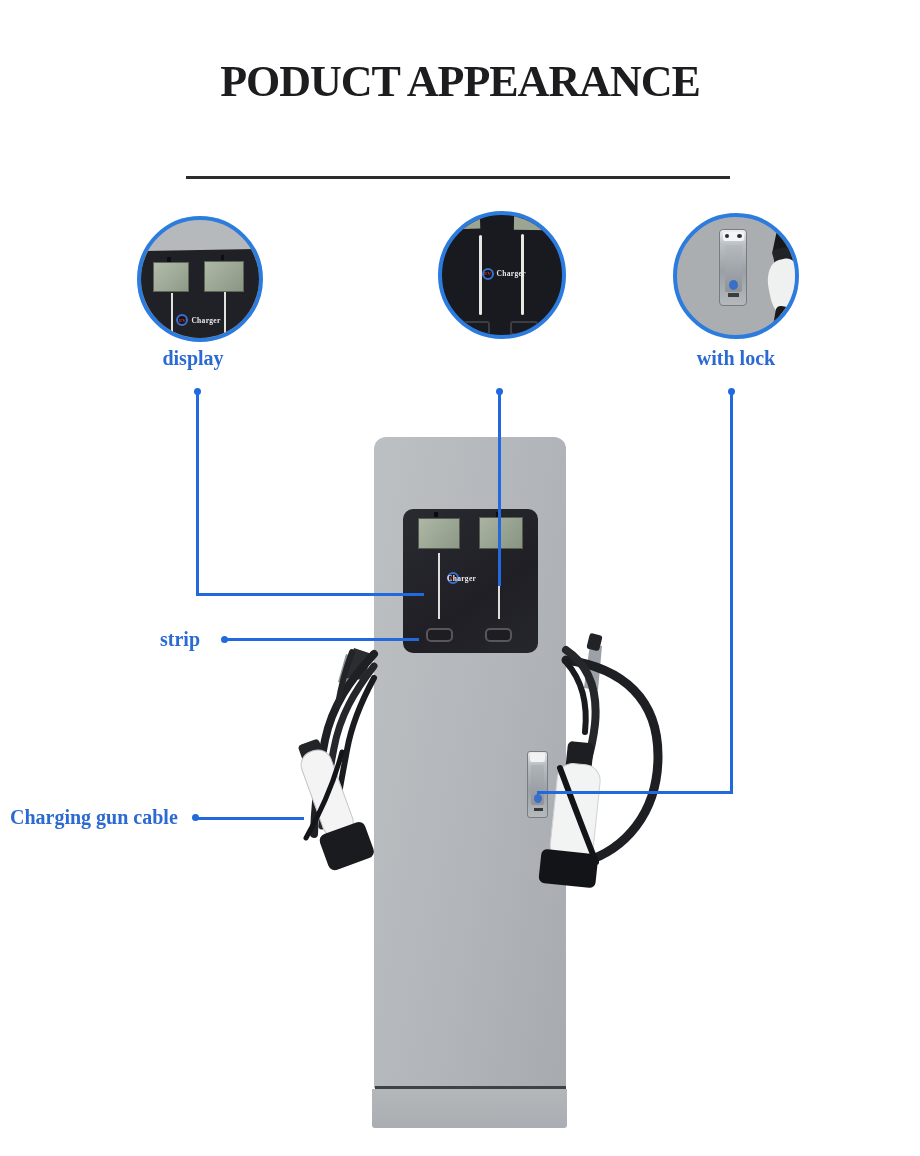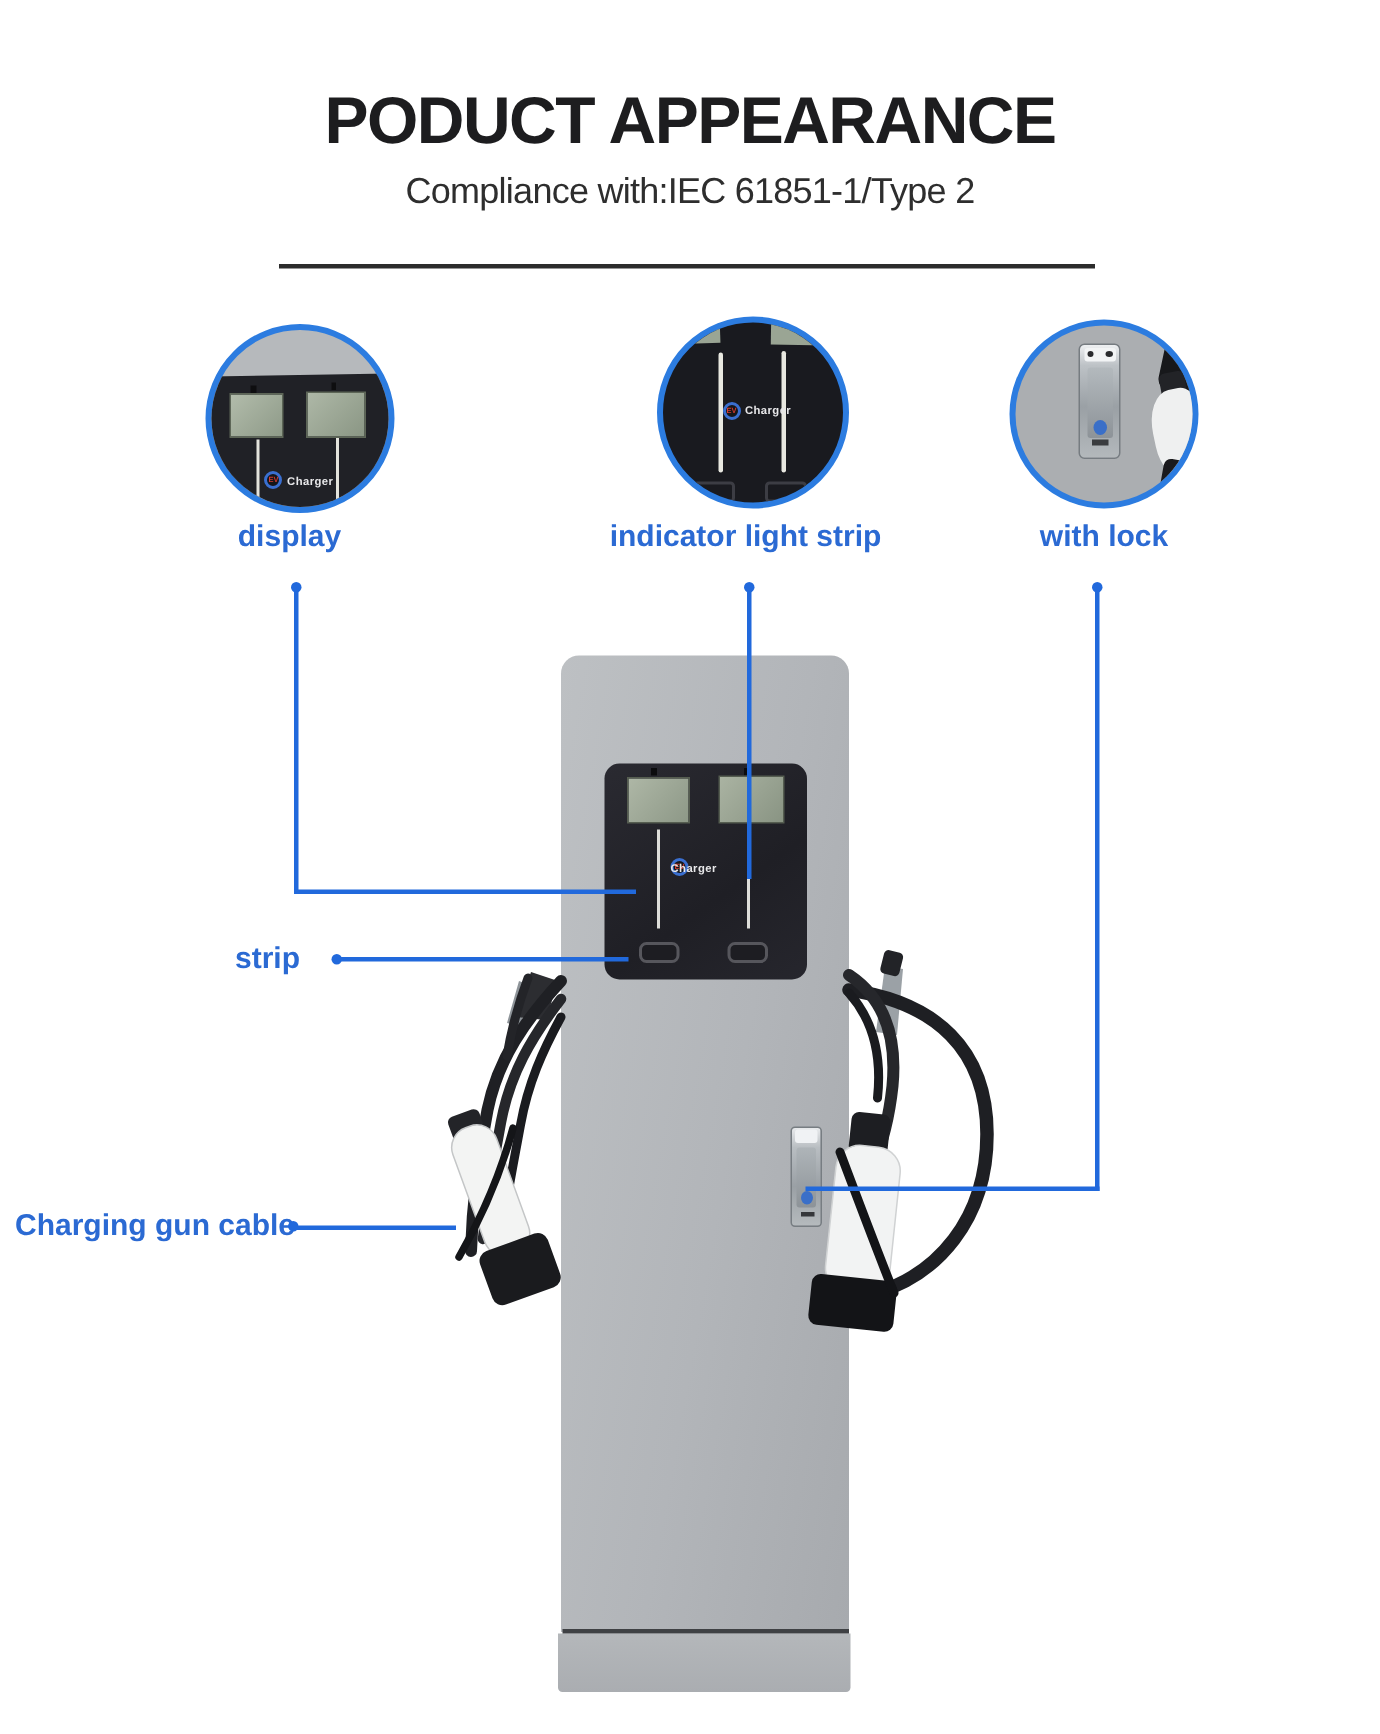--- a/index.html
+++ b/index.html
@@ -1,17 +1,17 @@
 <!DOCTYPE html>
 <html><head>
 <meta charset="utf-8">
 <style>
   html,body{margin:0;padding:0;background:#ffffff;}
   #stage{position:relative;width:920px;height:1156px;background:#ffffff;overflow:hidden;
-         font-family:Liberation Sans, sans-serif;}
+         font-family:Liberation Serif, serif;}
 
   
   .title{position:absolute;top:56px;left:0;width:920px;text-align:center;
          font-size:44px;font-weight:bold;letter-spacing:-1px;color:#1d1d1f;}
   .subtitle{position:absolute;top:114px;left:0;width:920px;text-align:center;
          font-size:24px;font-weight:400;letter-spacing:-0.5px;color:#2e2e2e;}
   .divider{position:absolute;left:186px;top:176px;width:544px;height:3px;background:#2c2c2c;}
 
   
   .circle{position:absolute;border-radius:50%;border:4px solid #2c7ce0;overflow:hidden;box-sizing:border-box;}
@@ -112,21 +112,20 @@
   .dl-slot{left:6px;top:56px;width:9px;height:3px;background:#35373a;}
 
   .cables{position:absolute;left:0;top:0;z-index:3;pointer-events:none;}
 </style>
 </head>
 <body>
 
 <div id="stage">
 
   <div class="title">PODUCT APPEARANCE</div>
-  <div class="subtitle">Compliance with:IEC 61851-1/Type 2</div>
   <div class="divider"></div>
 
   <div class="circle c1">
     <div class="c1-panel"></div>
     <div class="c1-lcd1"></div>
     <div class="c1-lcd2"></div>
     <div class="c1-mark-a"></div>
     <div class="c1-mark-b"></div>
     <div class="c1-line1"></div>
     <div class="c1-line2"></div>
@@ -158,21 +157,20 @@
       <div class="c3-lock-cap"></div>
       <div class="c3-lock-dot1"></div>
       <div class="c3-lock-dot2"></div>
       <div class="c3-lock-inner"></div>
       <div class="c3-lock-blue"></div>
       <div class="c3-lock-slot"></div>
     </div>
   </div>
 
   <div class="lbl lbl-display">display</div>
-  <div class="lbl lbl-indicator">indicator light strip</div>
   <div class="lbl lbl-doorlock">with lock</div>
   <div class="lbl lbl-swipe">strip</div>
   <div class="lbl lbl-gun">Charging gun cable</div>
 
   <div class="dot dot-display"></div>
   <div class="dot dot-indicator"></div>
   <div class="dot dot-doorlock"></div>
   <div class="dot dot-swipe"></div>
   <div class="dot dot-gun"></div>
   <div class="cline v-display"></div>

